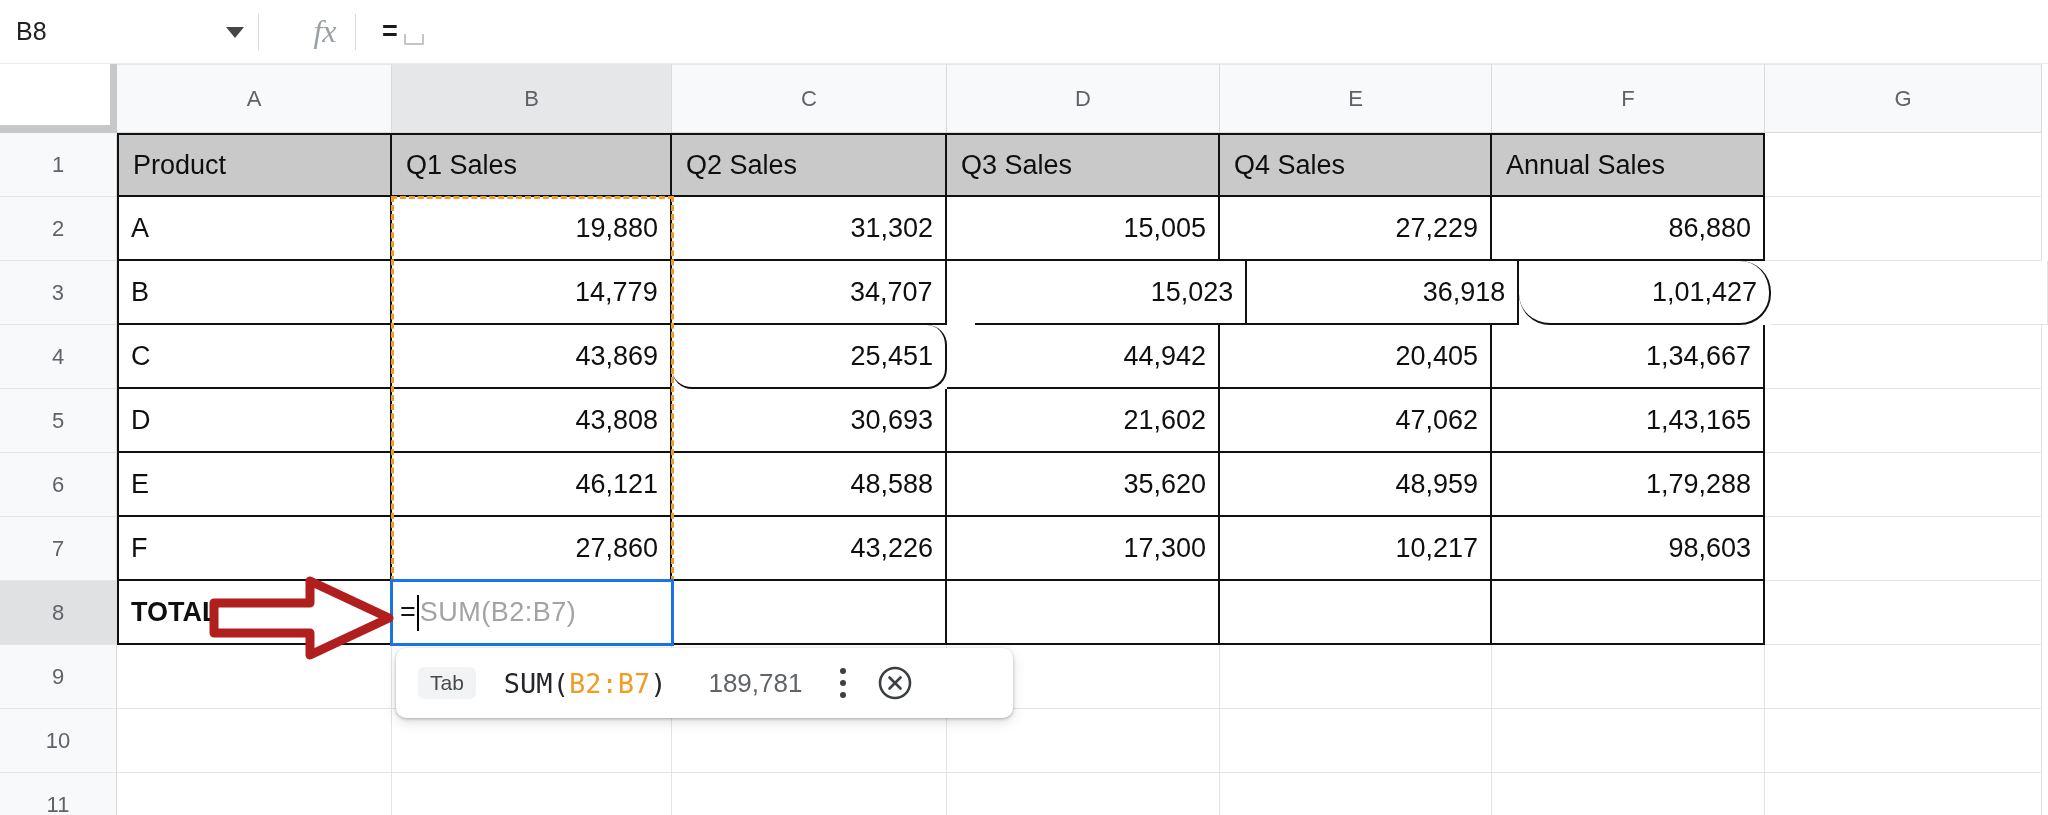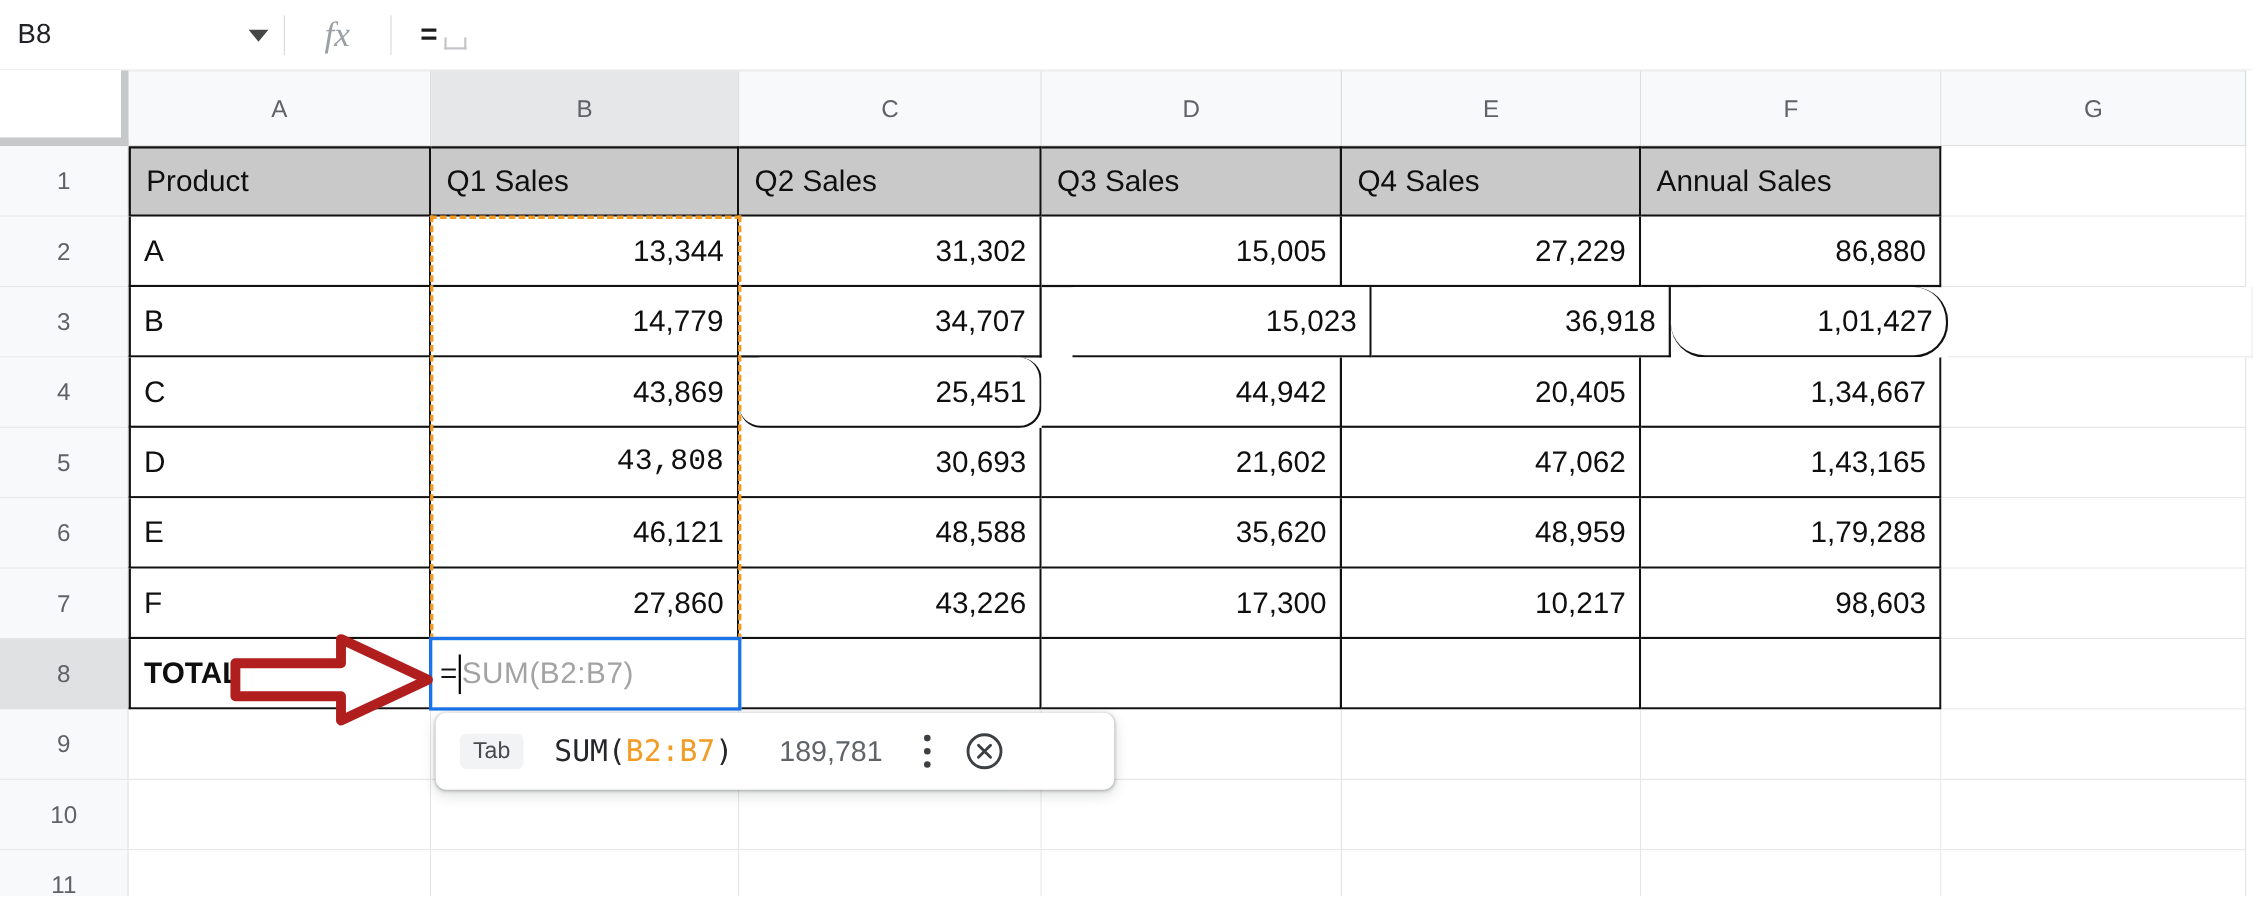--- a/index.html
+++ b/index.html
@@ -13,21 +13,21 @@
   .stage{position:relative;width:2048px;height:815px;background:#fff;overflow:hidden;}
 
   
   .formula-bar{position:absolute;left:0;top:0;width:2048px;height:64px;background:#fff;
     border-bottom:1px solid #ececec;display:flex;align-items:center;}
   .name-box{width:258px;height:100%;display:flex;align-items:center;padding-left:16px;position:relative;cursor:pointer;}
   .name-box .ref{font-size:25px;color:#202124;}
   .caret-down{position:absolute;right:14px;top:27px;width:0;height:0;
     border-left:9px solid transparent;border-right:9px solid transparent;border-top:11px solid #444746;}
   .vdiv{width:1px;height:36px;background:#d9d9d9;}
-  .fx{font-family:"Liberation Serif",serif;font-style:italic;font-size:32px;color:#9aa0a6;margin:0 0 0 36px;width:60px;text-align:left;}
+  .fx{font-family:"Liberation Serif",serif;font-style:italic;font-size:32px;color:#9aa0a6;margin:0 0 0 36px;width:60px;text-align:center;}
   .fb-equals{font-size:27px;font-weight:bold;color:#1b1b1b;margin-left:26px;}
   .fb-cursor-box{width:20px;height:11px;border:2px solid #c3c5c8;border-top:none;margin-left:6px;margin-top:16px;}
 
   
   .sheet{position:absolute;left:0;top:64px;width:2048px;height:751px;background:#fff;}
 
   .col-headers{display:flex;height:69px;}
   .corner{width:117px;height:100%;background:#fff;border-right:7px solid #c7c8c9;border-bottom:8px solid #c7c8c9;}
   .col-h{height:100%;background:var(--hdr-bg);border-right:1px solid #d9dadb;border-bottom:1px solid #d9dadb;border-top:1px solid #e8e8e8;
     display:flex;align-items:center;justify-content:center;font-size:22px;color:var(--hdr-txt);cursor:pointer;}
@@ -103,21 +103,21 @@
           <div class="cell gray tb tb-top" style="width: 280px;">Q1 Sales</div>
           <div class="cell gray tb tb-top" style="width: 275px;">Q2 Sales</div>
           <div class="cell gray tb tb-top" style="width: 273px;">Q3 Sales</div>
           <div class="cell gray tb tb-top" style="width: 272px;">Q4 Sales</div>
           <div class="cell gray tb tb-top" style="width: 273px;">Annual Sales</div>
           <div class="cell" style="width: 277px;"></div>
         </div>
         <div class="row">
           <div class="row-h">2</div>
           <div class="cell tb tb-left" style="width: 275px;">A</div>
-          <div class="cell tb num" style="width: 280px;">13,344</div>
+          <div class="cell tb num" style="width: 280px;">19,880</div>
           <div class="cell tb num" style="width: 275px;">31,302</div>
           <div class="cell tb num" style="width: 273px;">15,005</div>
           <div class="cell tb num" style="width: 272px;">27,229</div>
           <div class="cell tb num" style="width: 273px;">86,880</div>
           <div class="cell num" style="width: 277px;"></div>
         </div>
         <div class="row">
           <div class="row-h">3</div>
           <div class="cell tb tb-left" style="width: 275px;">B</div>
           <div class="cell tb num" style="width: 280px;">14,779</div>
@@ -133,21 +133,21 @@
           <div class="cell tb num" style="width: 280px;">43,869</div>
           <div class="cell tb num" style="width: 275px; border-radius: 20px;">25,451</div>
           <div class="cell tb num" style="width: 273px;">44,942</div>
           <div class="cell tb num" style="width: 272px;">20,405</div>
           <div class="cell tb num" style="width: 273px;">1,34,667</div>
           <div class="cell num" style="width: 277px;"></div>
         </div>
         <div class="row">
           <div class="row-h">5</div>
           <div class="cell tb tb-left" style="width: 275px;">D</div>
-          <div class="cell tb num" style="width: 280px; font-family: Liberation Mono, monospace;">43,808</div>
+          <div class="cell tb num" style="width: 280px;">43,808</div>
           <div class="cell tb num" style="width: 275px; padding-left: 40px;">30,693</div>
           <div class="cell tb num" style="width: 273px;">21,602</div>
           <div class="cell tb num" style="width: 272px;">47,062</div>
           <div class="cell tb num" style="width: 273px; padding-left: 48px;">1,43,165</div>
           <div class="cell num" style="width: 277px;"></div>
         </div>
         <div class="row">
           <div class="row-h">6</div>
           <div class="cell tb tb-left" style="width: 275px;">E</div>
           <div class="cell tb num" style="width: 280px;">46,121</div>

